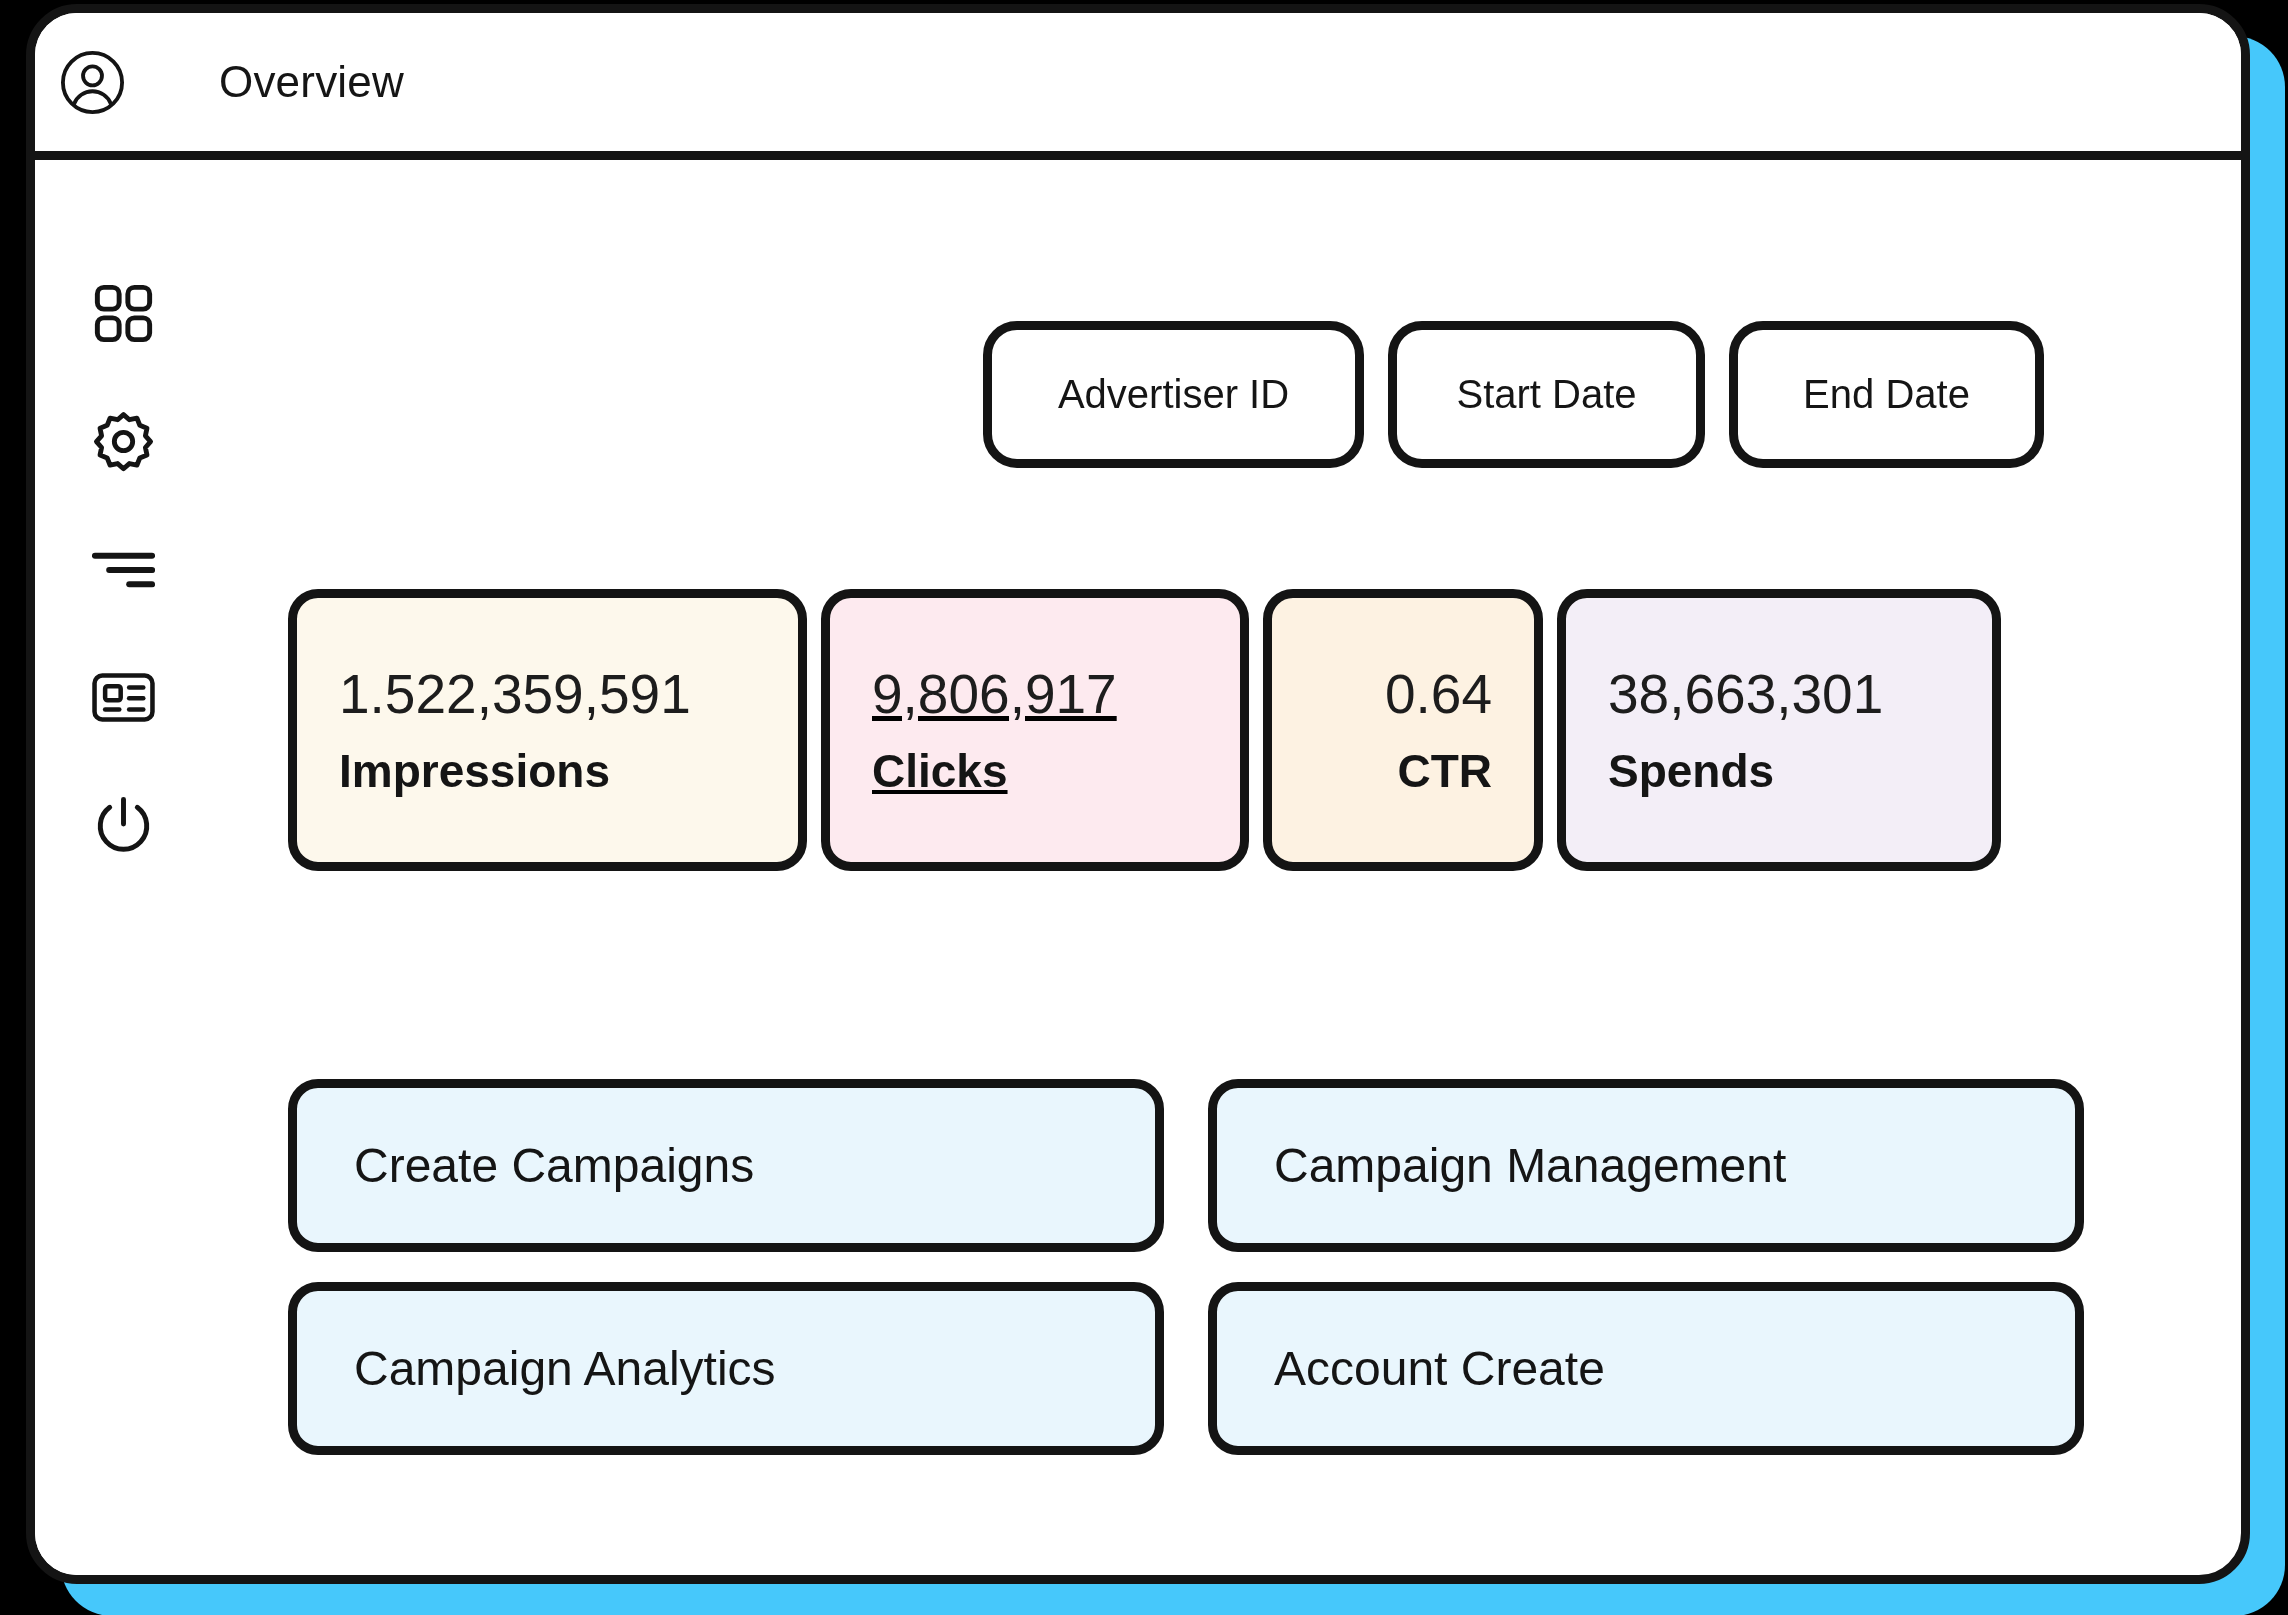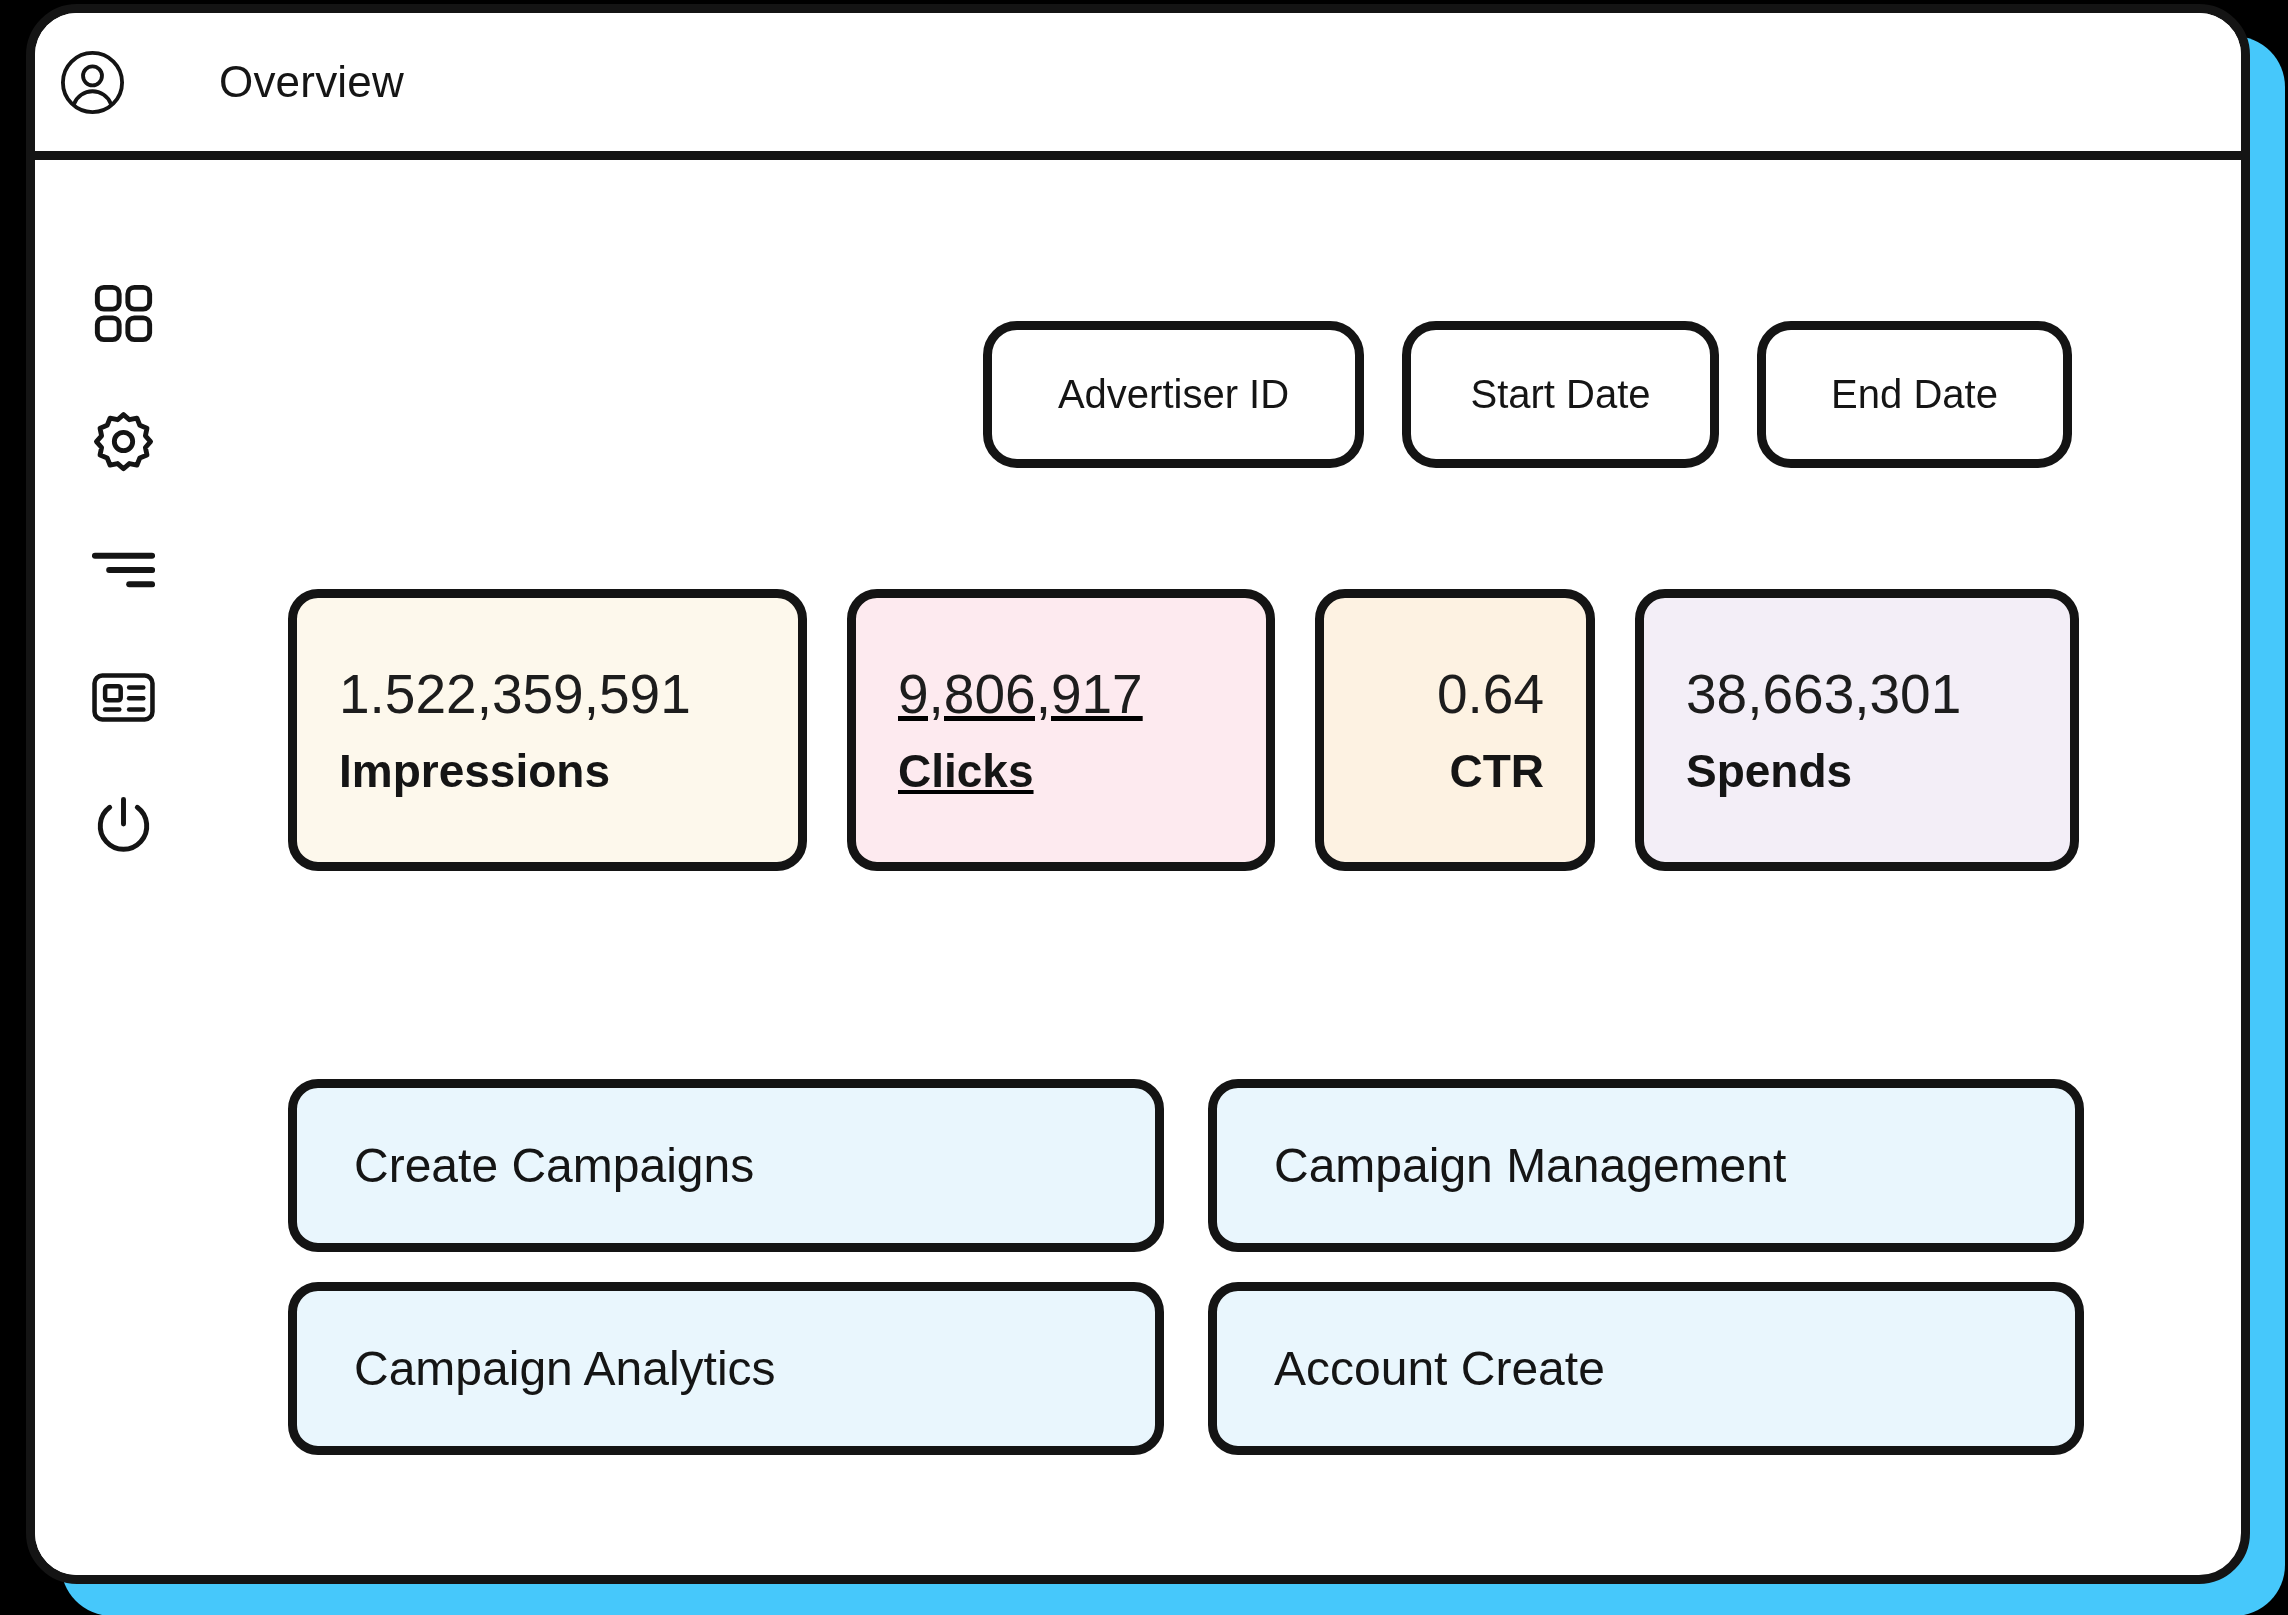--- a/index.html
+++ b/index.html
@@ -101,21 +101,21 @@
     bottom: 0;
   }
 
   
   .filter-row {
     position: absolute;
     left: 772px;
     top: 153px;
     display: flex;
     align-items: flex-start;
-    gap: 38px;
+    gap: 24px;
   }
   .filter-btn {
     background: #ffffff;
     border: 9px solid #141414;
     border-radius: 34px;
     font-size: 40px;
     color: #151515;
     display: flex;
     align-items: center;
     justify-content: center;
@@ -127,21 +127,21 @@
   .filter-btn.f1 { width: 317px; }
   .filter-btn.f2 { width: 315px; }
 
   
   .kpi-row {
     position: absolute;
     left: 77px;
     top: 421px;
     display: flex;
     align-items: flex-start;
-    gap: 40px;
+    gap: 14px;
   }
   .kpi-card {
     border: 9px solid #141414;
     border-radius: 30px;
     height: 282px;
     padding: 0 42px;
     display: flex;
     flex-direction: column;
     justify-content: center;
     gap: 26px;

